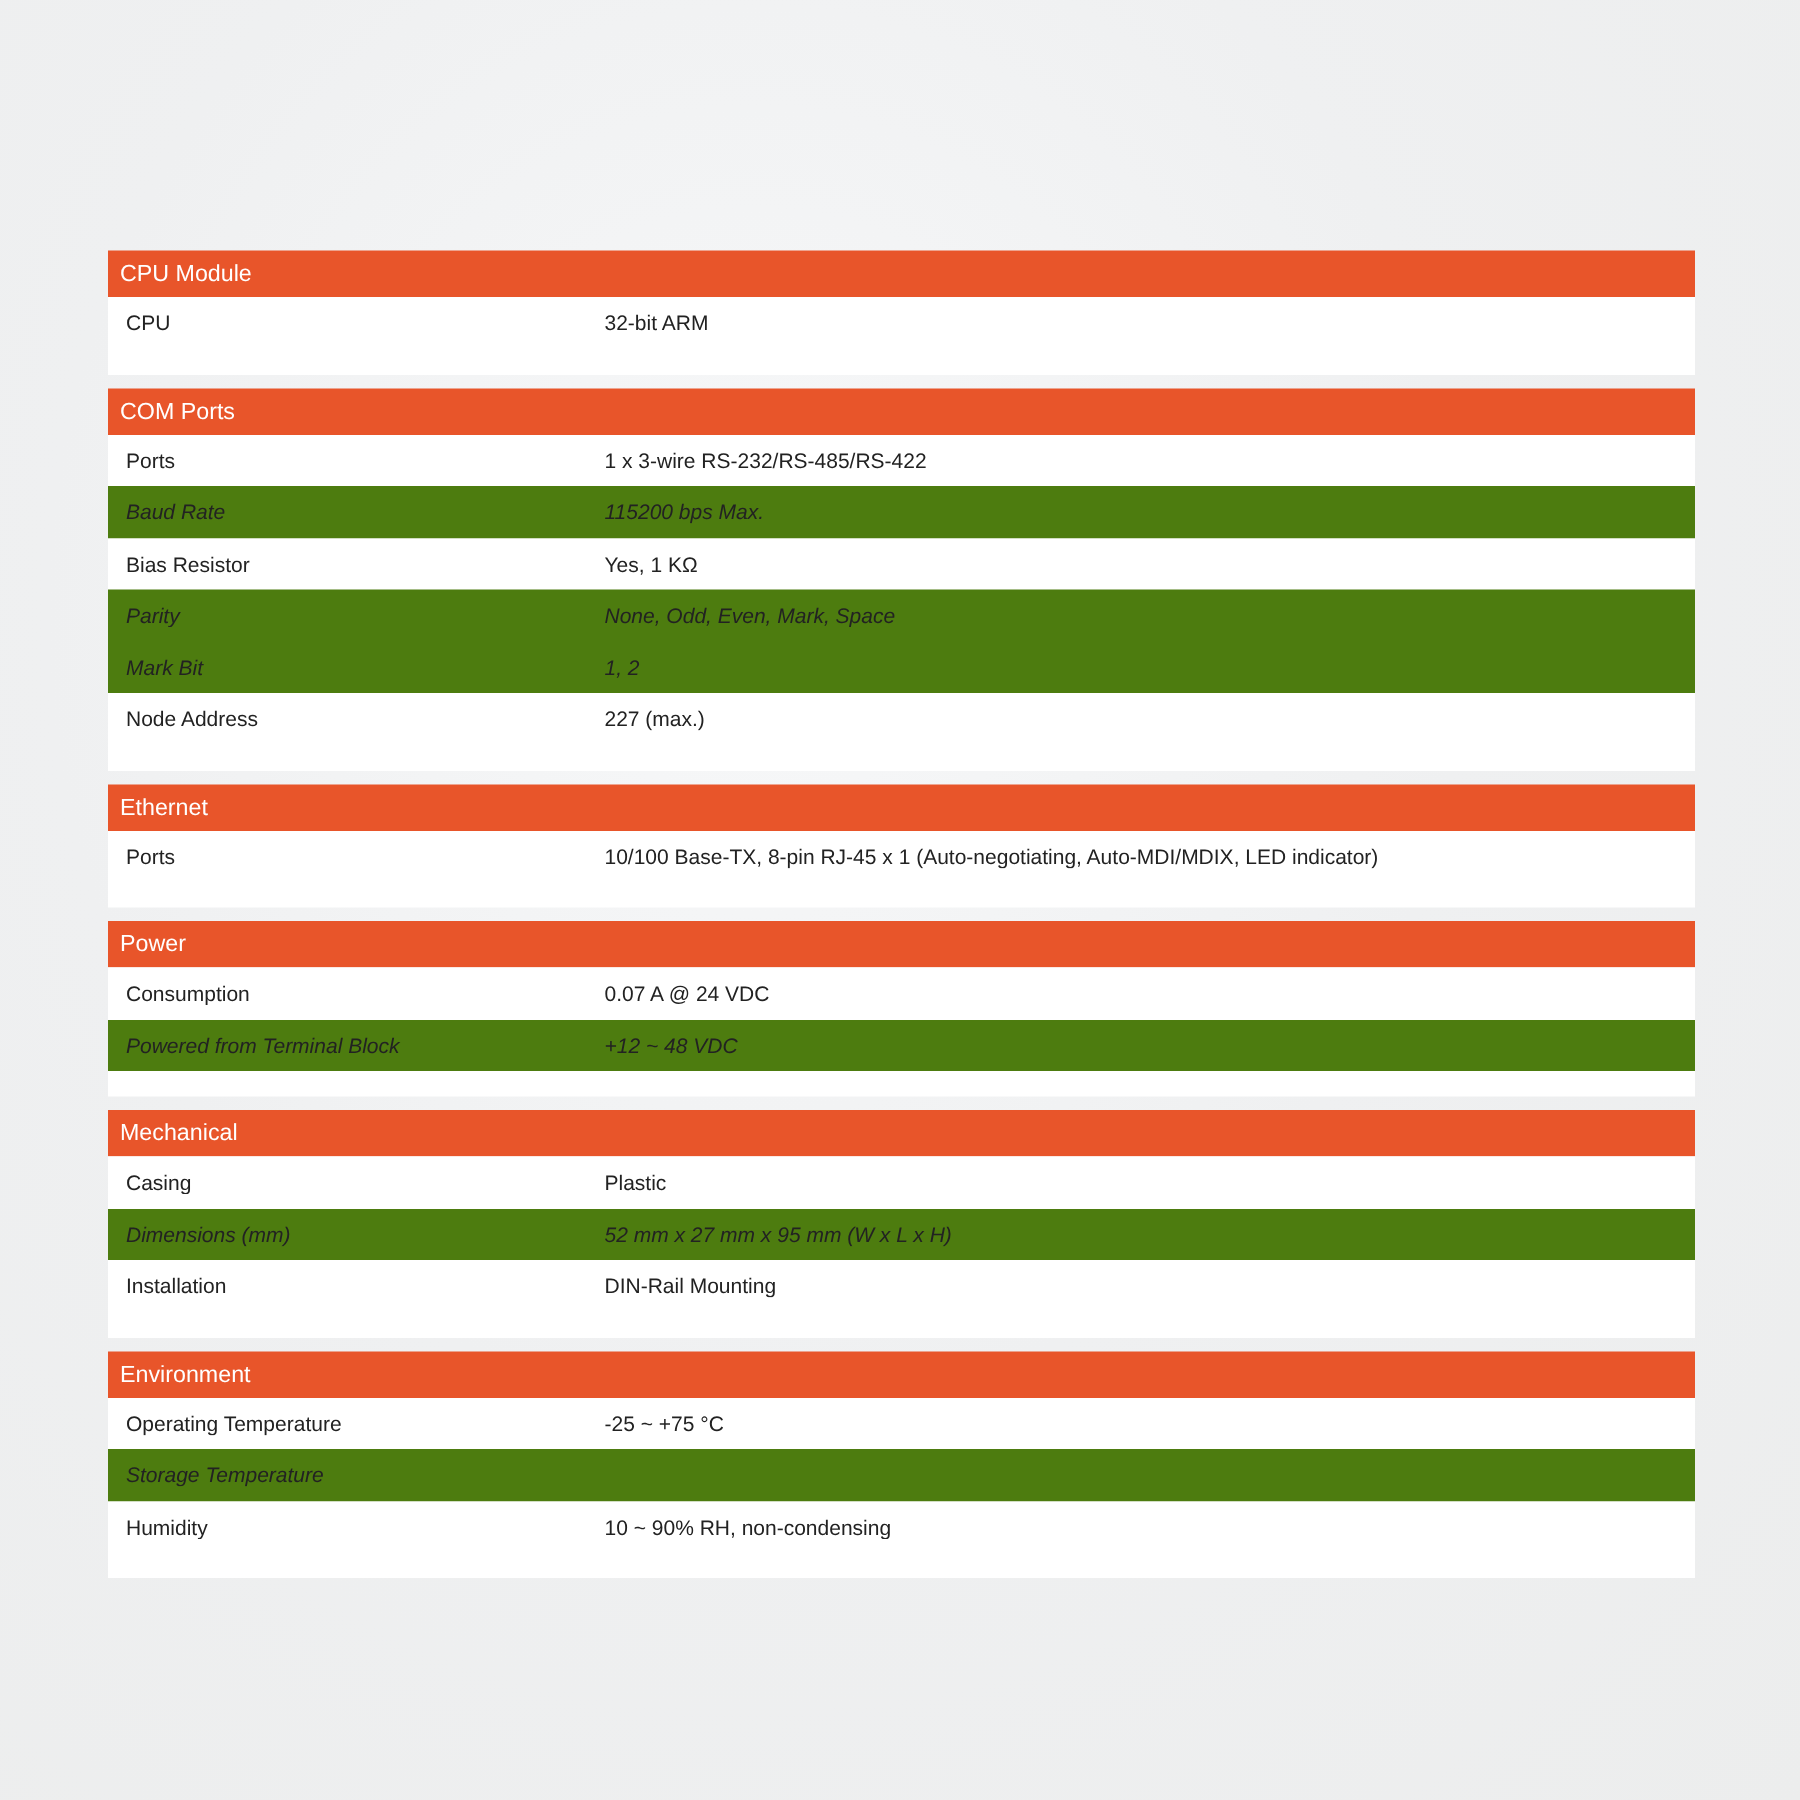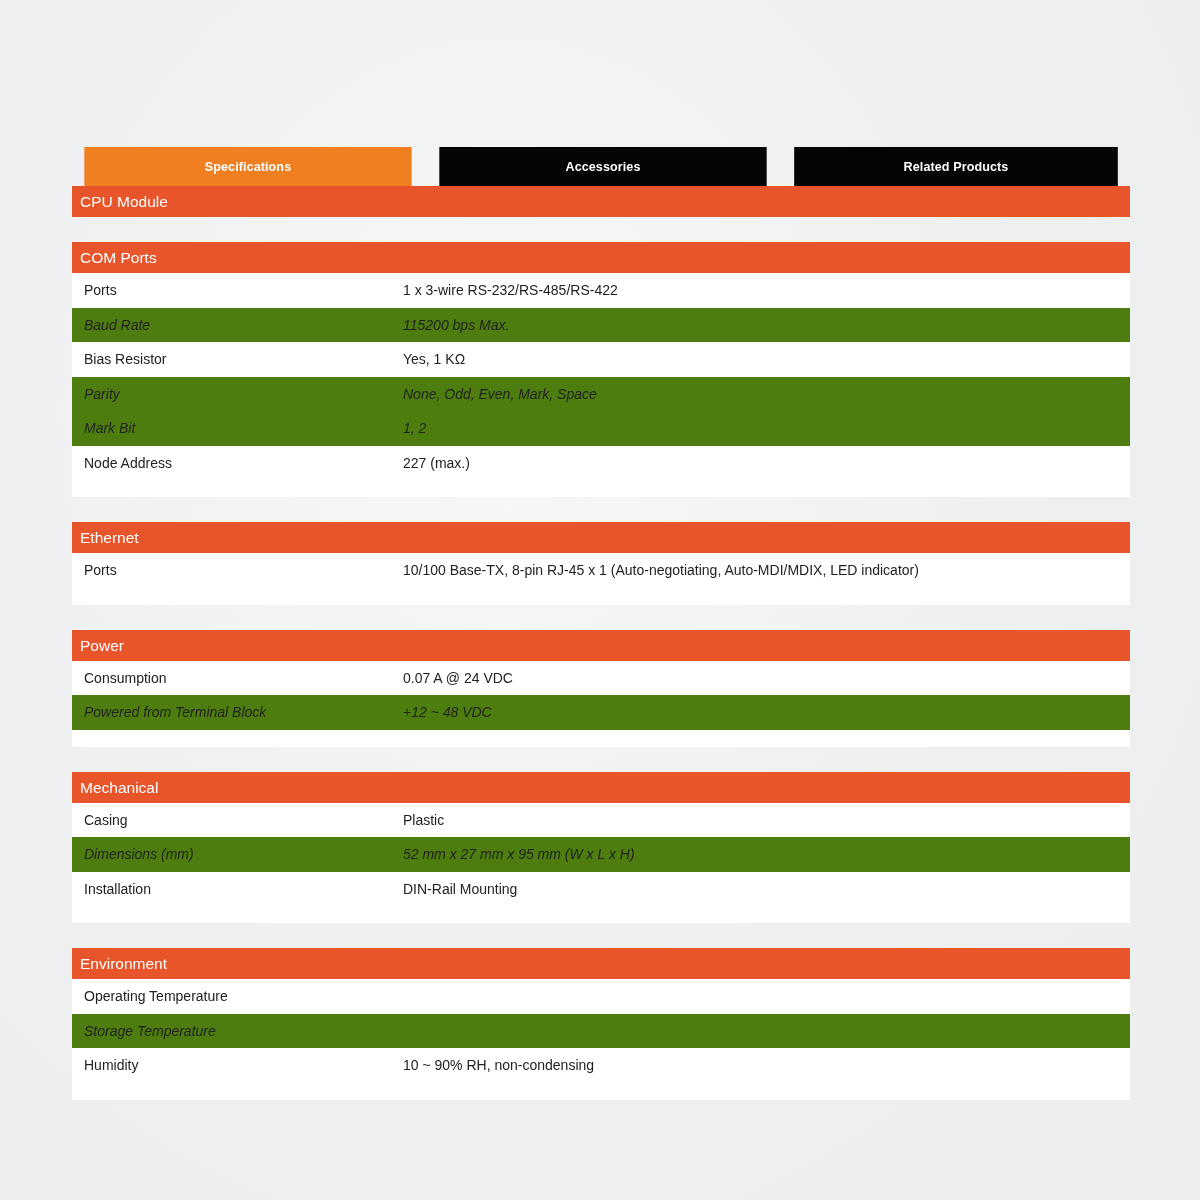--- a/index.html
+++ b/index.html
@@ -46,22 +46,22 @@
     box-sizing: border-box;
     user-select: none;
   }
   .tab.w1 { width: 352px; }
   .tab.w2 { width: 352px; }
   .tab.w3 { width: 348px; }
   .tab.active { background: #ef7f20; }
   .tab.inactive { background: #050505; }
 
   
-  .section { margin-top: 25px; }
-  .section:first-of-type { margin-top: 0; }
+  .section { margin-top: 9px; }
+  .section:first-of-type { margin-top: 20px; }
 
   .section-header {
     background: #e8552a;
     height: 31px;
     line-height: 31px;
     color: #ffffff;
     font-size: 15.5px;
     font-weight: normal;
     padding-left: 8px;
     box-sizing: border-box;
@@ -99,29 +99,30 @@
     overflow: hidden;
     text-overflow: ellipsis;
     padding-right: 10px;
   }
 </style>
 </head>
 <body>
 
 <div id="spec-panel">
 
-  <div class="tab-bar" id="tab-bar">
-      <div class="tab w1 active">Specifications</div>
-      <div class="tab w2 inactive">Accessories</div>
-      <div class="tab w3 inactive">Related Products</div>
-    </div>
 
   <div id="sections-container">
       <div class="section">
         <div class="section-header">CPU Module</div>
+        <div class="rows">
+          <div class="spec-row">
+            <div class="spec-label">CPU</div>
+            <div class="spec-value">32-bit ARM</div>
+          </div>
+        </div>
       </div>
       <div class="section">
         <div class="section-header">COM Ports</div>
         <div class="rows">
           <div class="spec-row">
             <div class="spec-label">Ports</div>
             <div class="spec-value">1 x 3-wire RS-232/RS-485/RS-422</div>
           </div>
           <div class="spec-row alt">
             <div class="spec-label">Baud Rate</div>
@@ -182,20 +183,21 @@
             <div class="spec-label">Installation</div>
             <div class="spec-value">DIN-Rail Mounting</div>
           </div>
         </div>
       </div>
       <div class="section">
         <div class="section-header">Environment</div>
         <div class="rows">
           <div class="spec-row">
             <div class="spec-label">Operating Temperature</div>
+            <div class="spec-value">-25 ~ +75 °C</div>
           </div>
           <div class="spec-row alt">
             <div class="spec-label">Storage Temperature</div>
           </div>
           <div class="spec-row">
             <div class="spec-label">Humidity</div>
             <div class="spec-value">10 ~ 90% RH, non-condensing</div>
           </div>
         </div>
       </div>

